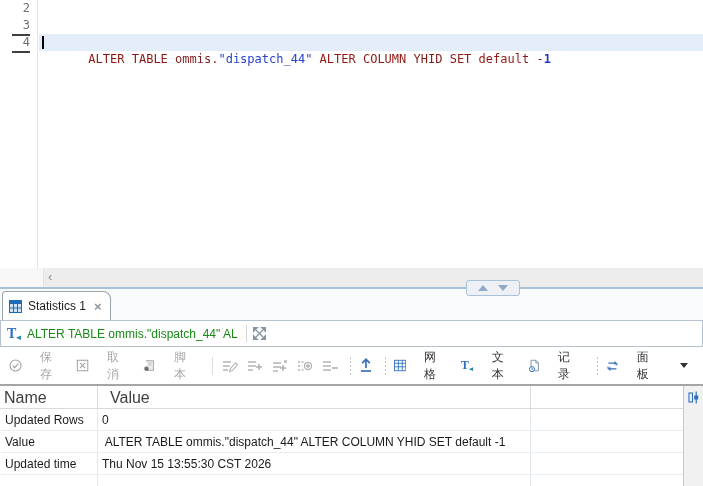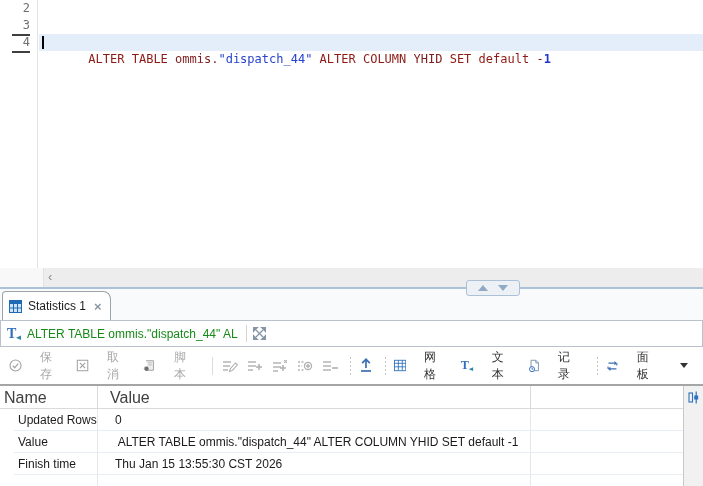--- a/index.html
+++ b/index.html
@@ -64,21 +64,21 @@
   .caret { width:0; height:0; border-left:4px solid transparent; border-right:4px solid transparent;
            border-top:5px solid #333; margin-left:6px; }
 
   
   .sash2 { position:absolute; top:384px; left:0; width:703px; height:2px; background:#a5a5a5; }
   .grid { position:absolute; top:386px; left:0; width:683px; height:100px; background:#fff; }
   .gridhead { position:absolute; top:0; left:0; right:0; height:23px; background:#fff; border-bottom:1px solid #dadada; }
   .gridhead .hc { position:absolute; top:0; line-height:23px; font-size:16px; color:#404040; }
   .hsep { position:absolute; top:0; width:1px; height:23px; background:#dadada; }
   .vline { position:absolute; top:23px; bottom:0; width:1px; background:#e2e8ee; }
-  .gridbody { position:absolute; top:23px; left:14px; right:0; }
+  .gridbody { position:absolute; top:23px; left:1px; right:0; }
   .grow { position:relative; height:22px; border-bottom:1px solid #e7edf3; }
   .grow .n { position:absolute; left:4px; top:0; line-height:22px; font-size:12px; color:#1b1b1b; white-space:pre; }
   .grow .v { position:absolute; left:101px; top:0; line-height:22px; font-size:12px; color:#1b1b1b; white-space:pre; }
 
   .sidepanel { position:absolute; top:386px; left:683px; width:20px; height:100px; background:#f1f1f1;
                border-left:1px solid #c8c8c8; display:flex; justify-content:center; }
   .sidepanel svg { margin-top:5px; }
 </style>
 </head>
 <body>
@@ -271,22 +271,22 @@
           <span class="n">Updated Rows</span>
           <span class="v">0</span>
         </div>
 
         <div class="grow">
           <span class="n">Value</span>
           <span class="v"> ALTER TABLE ommis."dispatch_44" ALTER COLUMN YHID SET default -1</span>
         </div>
 
         <div class="grow">
-          <span class="n">Finish time</span>
-          <span class="v">Thu Jan 15 13:55:30 CST 2026</span>
+          <span class="n">Updated time</span>
+          <span class="v">Thu Nov 15 13:55:30 CST 2026</span>
         </div>
       </div>
   </div>
 
   <div class="sidepanel">
     <svg width="11" height="13" viewBox="0 0 11 13">
       <rect x="1" y="2" width="3.5" height="9" fill="none" stroke="#2f6fbf" stroke-width="1.1"></rect>
       <line x1="8.2" y1="0.5" x2="8.2" y2="12.5" stroke="#2f6fbf" stroke-width="1.2"></line>
       <rect x="6.2" y="4.5" width="4" height="4" fill="#2f6fbf"></rect>
     </svg>

